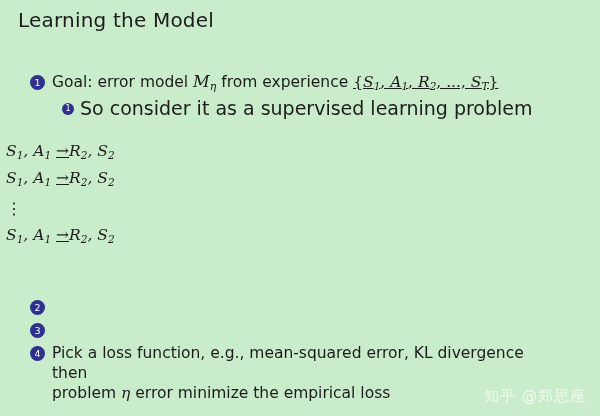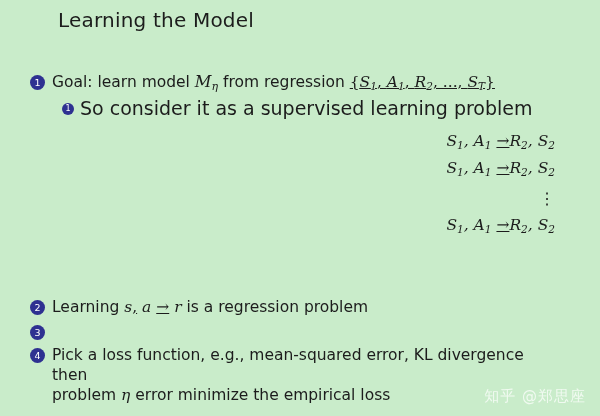--- a/index.html
+++ b/index.html
@@ -21,21 +21,20 @@
     box-sizing: border-box;
   }
   .slide-title {
     position: absolute;
     left: 18px;
     top: 8px;
     font-size: 20px;
     color: #1c1c1c;
     letter-spacing: 0.2px;
     white-space: nowrap;
-    margin-left: 40px;
   }
   .body-list {
     position: absolute;
     left: 0;
     top: 72px;
     width: 600px;
   }
   .item-row {
     display: flex;
     align-items: flex-start;
@@ -93,23 +92,23 @@
     font-style: italic;
   }
   .cal {
     font-family: "DejaVu Serif", serif;
     font-style: italic;
     font-size: 1.05em;
   }
   .eq-block {
     position: absolute;
     left: 0;
-    top: 130px;
+    top: 140px;
     width: 555px;
-    text-align: right;
+    text-align: left;
   }
   .eq-line {
     font-family: "DejaVu Serif", serif;
     font-style: italic;
     font-size: 15.5px;
     color: #1c1c1c;
     line-height: 23px;
     padding-left: 6px;
   }
   .eq-dots {
@@ -141,42 +140,41 @@
 <body>
 
 <div class="slide">
 
   <div class="slide-title">Learning the Model</div>
 
   <div class="body-list">
 
     <div class="item-row lvl1">
       <span class="marker">1</span>
-      <span class="item-text"><span>Goal:  learn model </span><span class="cal"><span>M</span><sub>η</sub></span><span> from regression </span><span class="math-up">{<span class="math">S</span><sub>1</sub>, <span class="math">A</span><sub>1</sub>, <span class="math">R</span><sub>2</sub>, ..., <span class="math">S</span><sub><span class="math">T</span></sub>}</span></span>
+      <span class="item-text"><span>Goal:  error model </span><span class="cal"><span>M</span><sub>η</sub></span><span> from experience </span><span class="math-up">{<span class="math">S</span><sub>1</sub>, <span class="math">A</span><sub>1</sub>, <span class="math">R</span><sub>2</sub>, ..., <span class="math">S</span><sub><span class="math">T</span></sub>}</span></span>
     </div>
 
     <div class="item-row lvl2">
       <span class="marker small">1</span>
       <span class="item-text sub">So consider it as a supervised learning problem</span>
     </div>
 
   </div>
 
   <div class="eq-block">
     <div class="eq-line"><span class="math">S</span><sub>1</sub>, <span class="math">A</span><sub>1</sub> <span class="math-up">→</span><span class="math">R</span><sub>2</sub>, <span class="math">S</span><sub>2</sub></div>
     <div class="eq-line"><span class="math">S</span><sub>1</sub>, <span class="math">A</span><sub>1</sub> <span class="math-up">→</span><span class="math">R</span><sub>2</sub>, <span class="math">S</span><sub>2</sub></div>
     <div class="eq-dots">⋮</div>
     <div class="eq-line"><span class="math">S</span><sub>1</sub>, <span class="math">A</span><sub>1</sub> <span class="math-up">→</span><span class="math">R</span><sub>2</sub>, <span class="math">S</span><sub>2</sub></div>
   </div>
 
   <div class="tail-list">
 
     <div class="item-row lvl1">
       <span class="marker">2</span>
-      <span class="item-text"><span>Learning </span><span class="math">s<span class="math-up">,</span> a <span class="math-up">→</span> r</span><span> is a regression problem</span></span>
     </div>
 
     <div class="item-row lvl1">
       <span class="marker">3</span>
     </div>
 
     <div class="item-row lvl1">
       <span class="marker">4</span>
       <span class="item-text multiline"><span>Pick a loss function, e.g., mean-squared error, KL divergence then</span><br><span>problem </span><span class="math">η</span><span> error minimize the empirical loss</span></span>
     </div>

